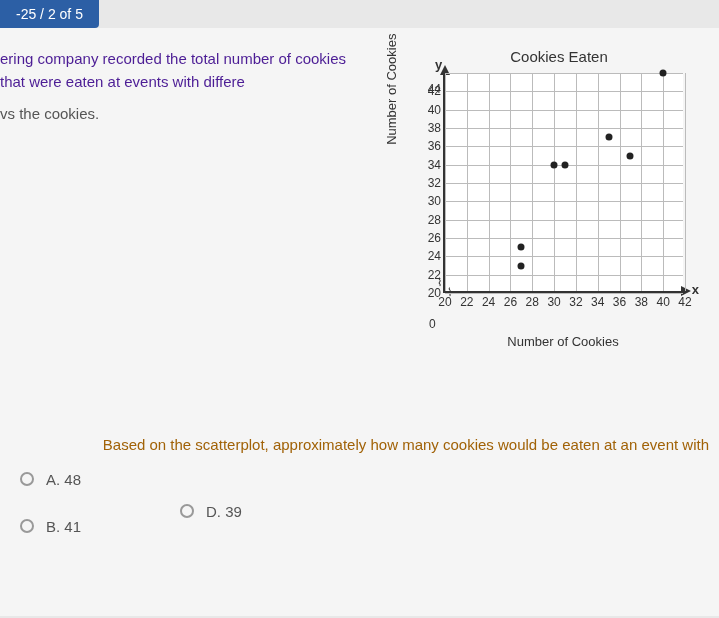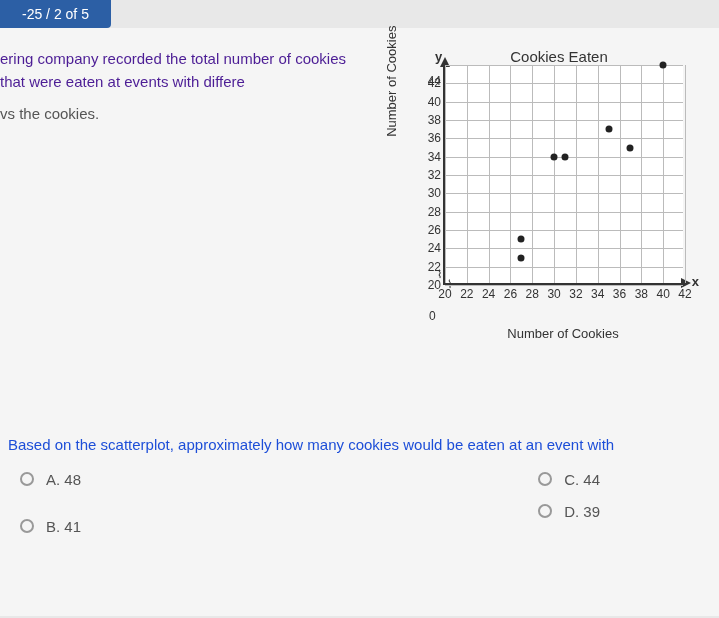--- a/index.html
+++ b/index.html
@@ -11,21 +11,21 @@
       font-family: Arial, sans-serif;
       background: #e8e8e8;
       width: 719px;
       height: 618px;
       overflow: hidden;
       position: relative;
     }
     .header-bar {
       background: #2c5fa5;
       color: white;
-      padding: 6px 22px;
+      padding: 6px 16px;
       font-size: 14px;
       display: inline-block;
       border-radius: 0 0 4px 0;
     }
     .content {
       background: #f5f5f5;
       padding: 20px 10px 20px 0;
       height: calc(100% - 30px);
       position: relative;
     }
@@ -44,20 +44,21 @@
     .chart-wrapper {
       position: absolute;
       right: 0;
       top: 20px;
       width: 320px;
     }
     .chart-title {
       text-align: center;
       font-size: 15px;
       color: #333;
+      margin-bottom: 8px;
       font-weight: normal;
     }
     .chart-area {
       position: relative;
       width: 300px;
       height: 240px;
     }
     .y-axis-label {
       position: absolute;
       left: -8px;
@@ -168,29 +169,30 @@
       border-top: 5px solid transparent;
       border-bottom: 5px solid transparent;
       border-left: 10px solid #333;
     }
     .break-mark {
       position: absolute;
       font-size: 11px;
       color: #333;
     }
     .prompt-text {
-      color: #1d4ed8;
+      color: #a16207;
       font-size: 15px;
       margin-top: 310px;
       padding-left: 8px;
+      text-align: right;
     }
     .answers {
       margin-top: 18px;
       display: grid;
-      grid-template-columns: 1fr;
+      grid-template-columns: 1fr 1fr 1fr 1fr;
       gap: 30px 60px;
       padding-left: 20px;
       width: 600px;
     }
     .answer-option {
       display: flex;
       align-items: center;
       gap: 12px;
       color: #555;
       font-size: 15px;
@@ -295,24 +297,20 @@
     </div>
   </div>
 
   <div class="prompt-text">Based on the scatterplot, approximately how many cookies would be eaten at an event with</div>
 
   <div class="answers">
     <div class="answer-option">
       <span class="radio"></span>
       <span>A. 48</span>
     </div>
-    <div class="answer-option">
-      <span class="radio"></span>
-      <span>C. 44</span>
-    </div>
     <div class="answer-option" style="grid-column:1;">
       <span class="radio"></span>
       <span>B. 41</span>
     </div>
     <div class="answer-option" style="grid-column:2; grid-row:2; margin-top:-30px;">
       <span class="radio"></span>
       <span>D. 39</span>
     </div>
   </div>
 </div>

